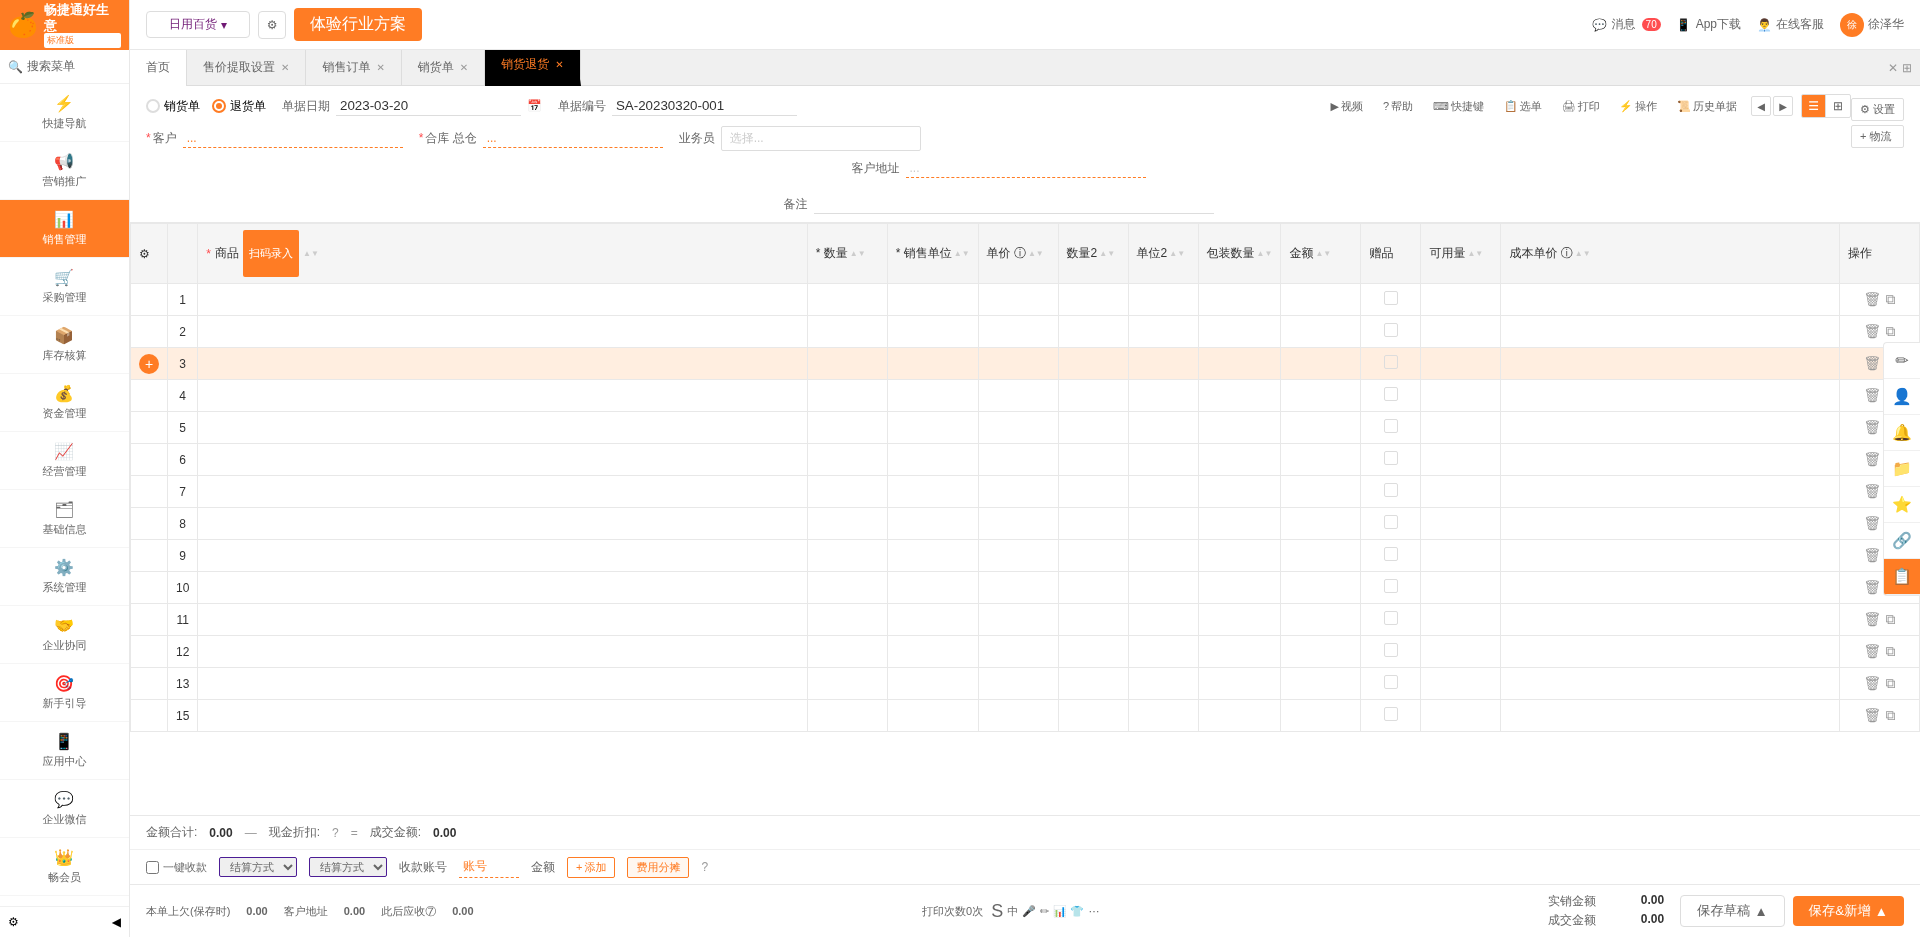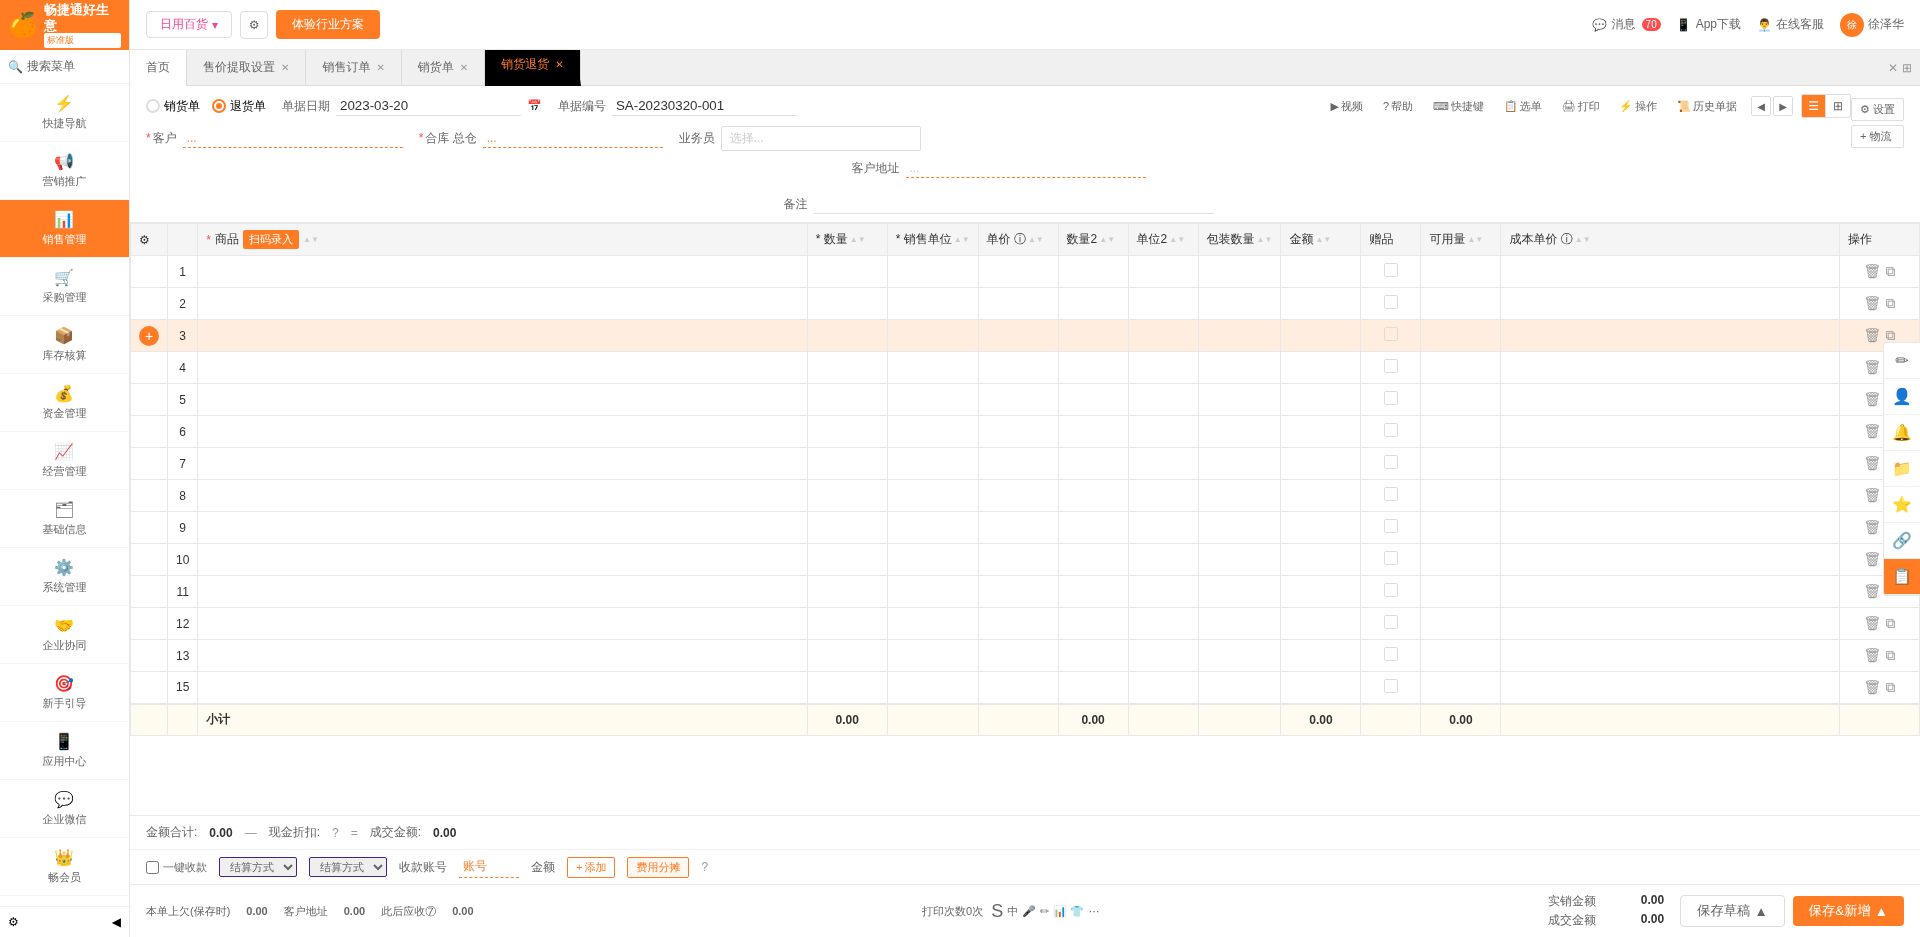--- a/index.html
+++ b/index.html
@@ -16,23 +16,23 @@
     .sidebar-item.active { background: #ff7c24; color: #fff; }
     .sidebar-item .icon { font-size: 16px; }
     .sidebar-footer { padding: 8px; display: flex; justify-content: space-between; border-top: 1px solid #f0f0f0; }
 
     
     .main { flex: 1; display: flex; flex-direction: column; overflow: hidden; }
 
     
     .top-header { height: 50px; background: #fff; display: flex; align-items: center; justify-content: space-between; padding: 0 16px; border-bottom: 1px solid #e8e8e8; }
     .header-left { display: flex; align-items: center; gap: 8px; }
-    .breadcrumb-select { display: flex; align-items: center; gap: 4px; padding: 4px 13px; border: 1px solid #ddd; border-radius: 4px; color: #ec4899; cursor: pointer; background: #fff; }
+    .breadcrumb-select { display: flex; align-items: center; gap: 4px; padding: 4px 22px; border: 1px solid #ddd; border-radius: 4px; color: #701a75; cursor: pointer; background: #fff; }
     .header-settings { width: 28px; height: 28px; border: 1px solid #ddd; border-radius: 4px; display: flex; align-items: center; justify-content: center; cursor: pointer; color: #666; }
-    .btn-experience { background: #ff7c24; color: #fff; border: none; padding: 6px 16px; border-radius: 4px; cursor: pointer; font-size: 12px; font-family: Liberation Mono, monospace; }
+    .btn-experience { background: #ff7c24; color: #fff; border: none; padding: 6px 16px; border-radius: 4px; cursor: pointer; font-size: 16px; font-family: Liberation Mono, monospace; }
     .header-right { display: flex; align-items: center; gap: 16px; color: #666; font-size: 12px; }
     .header-right-item { display: flex; align-items: center; gap: 4px; cursor: pointer; }
     .badge { background: #ff4d4f; color: #fff; font-size: 10px; padding: 1px 4px; border-radius: 8px; margin-left: 2px; }
     .avatar { width: 24px; height: 24px; background: #ff7c24; border-radius: 50%; display: flex; align-items: center; justify-content: center; color: #fff; font-size: 10px; }
 
     
     .tabs { background: #f0f0f0; display: flex; align-items: center; border-bottom: 1px solid #ddd; height: 36px; }
     .tab { padding: 0 16px; height: 36px; display: flex; align-items: center; gap: 6px; cursor: pointer; font-size: 12px; color: #666; border-right: 1px solid #ddd; white-space: nowrap; }
     .tab.active { background: #000000; color: #ff7c24; border-bottom: 7px solid #000000; }
     .tab .close-btn { color: #999; font-size: 10px; cursor: pointer; }
@@ -57,21 +57,21 @@
     .form-dotted { border-bottom: 1px dashed #ff7c24; color: #ff7c24; padding: 2px 4px; min-width: 120px; cursor: pointer; }
     .side-btn { border: 1px solid #ddd; border-radius: 2px; padding: 3px 8px; color: #666; cursor: pointer; font-size: 11px; white-space: nowrap; }
 
     
     .table-area { flex: 1; overflow: auto; background: #fff; }
     .data-table { width: 100%; border-collapse: collapse; min-width: 1400px; }
     .data-table th { background: #f5f5f5; border: 1px solid #e8e8e8; padding: 6px 8px; text-align: left; font-weight: normal; color: #333; white-space: nowrap; position: sticky; top: 0; z-index: 10; }
     .data-table td { border: 1px solid #e8e8e8; padding: 4px 8px; height: 32px; color: #333; }
     .data-table tr.active-row td { background: #ffeee0; }
     .row-num { color: #999; text-align: center; width: 30px; }
-    .scan-btn { background: #ff7c24; color: #fff; border: none; padding: 2px 6px; border-radius: 2px; font-size: 11px; cursor: pointer; }
+    .scan-btn { background: #ff7c24; color: #fff; border: none; padding: 16px 6px; border-radius: 2px; font-size: 11px; cursor: pointer; }
     .col-sort { display: flex; align-items: center; gap: 2px; cursor: pointer; }
     .sort-arrows { display: flex; flex-direction: column; font-size: 8px; color: #ccc; }
     .checkbox-cell { text-align: center; }
     .checkbox { width: 14px; height: 14px; border: 1px solid #ddd; border-radius: 2px; display: inline-block; }
     .action-btns { display: flex; gap: 4px; justify-content: center; }
     .action-btn { color: #999; cursor: pointer; font-size: 14px; }
     .add-row-btn { width: 20px; height: 20px; background: #ff7c24; color: #fff; border: none; border-radius: 50%; cursor: pointer; font-size: 14px; display: flex; align-items: center; justify-content: center; }
     .subtotal-row td { background: #fffbf0; font-weight: bold; border-top: 2px solid #e8e8e8; }
 
     
@@ -755,36 +755,20 @@
       <td class="checkbox-cell"><span class="checkbox"></span></td>
       <td></td>
       <td></td>
       <td>
         <div class="action-btns">
           <span class="action-btn">🗑</span>
           <span class="action-btn">⧉</span>
         </div>
       </td>
     </tr>
-          <tr class="subtotal-row">
-    <td></td>
-    <td></td>
-    <td style="padding-left:8px; font-weight:bold;">小计</td>
-    <td style="text-align:center;">0.00</td>
-    <td></td>
-    <td></td>
-    <td style="text-align:center;">0.00</td>
-    <td></td>
-    <td></td>
-    <td style="text-align:center;">0.00</td>
-    <td></td>
-    <td style="text-align:center;">0.00</td>
-    <td></td>
-    <td></td>
-  </tr>
         </tbody>
     </table>
   </div>
 
   <div class="footer-area">
     <div class="footer-top">
       <span class="footer-label">金额合计:</span>
       <span class="footer-value">0.00</span>
       <span class="footer-dash">—</span>
       <span class="footer-label">现金折扣:</span>

